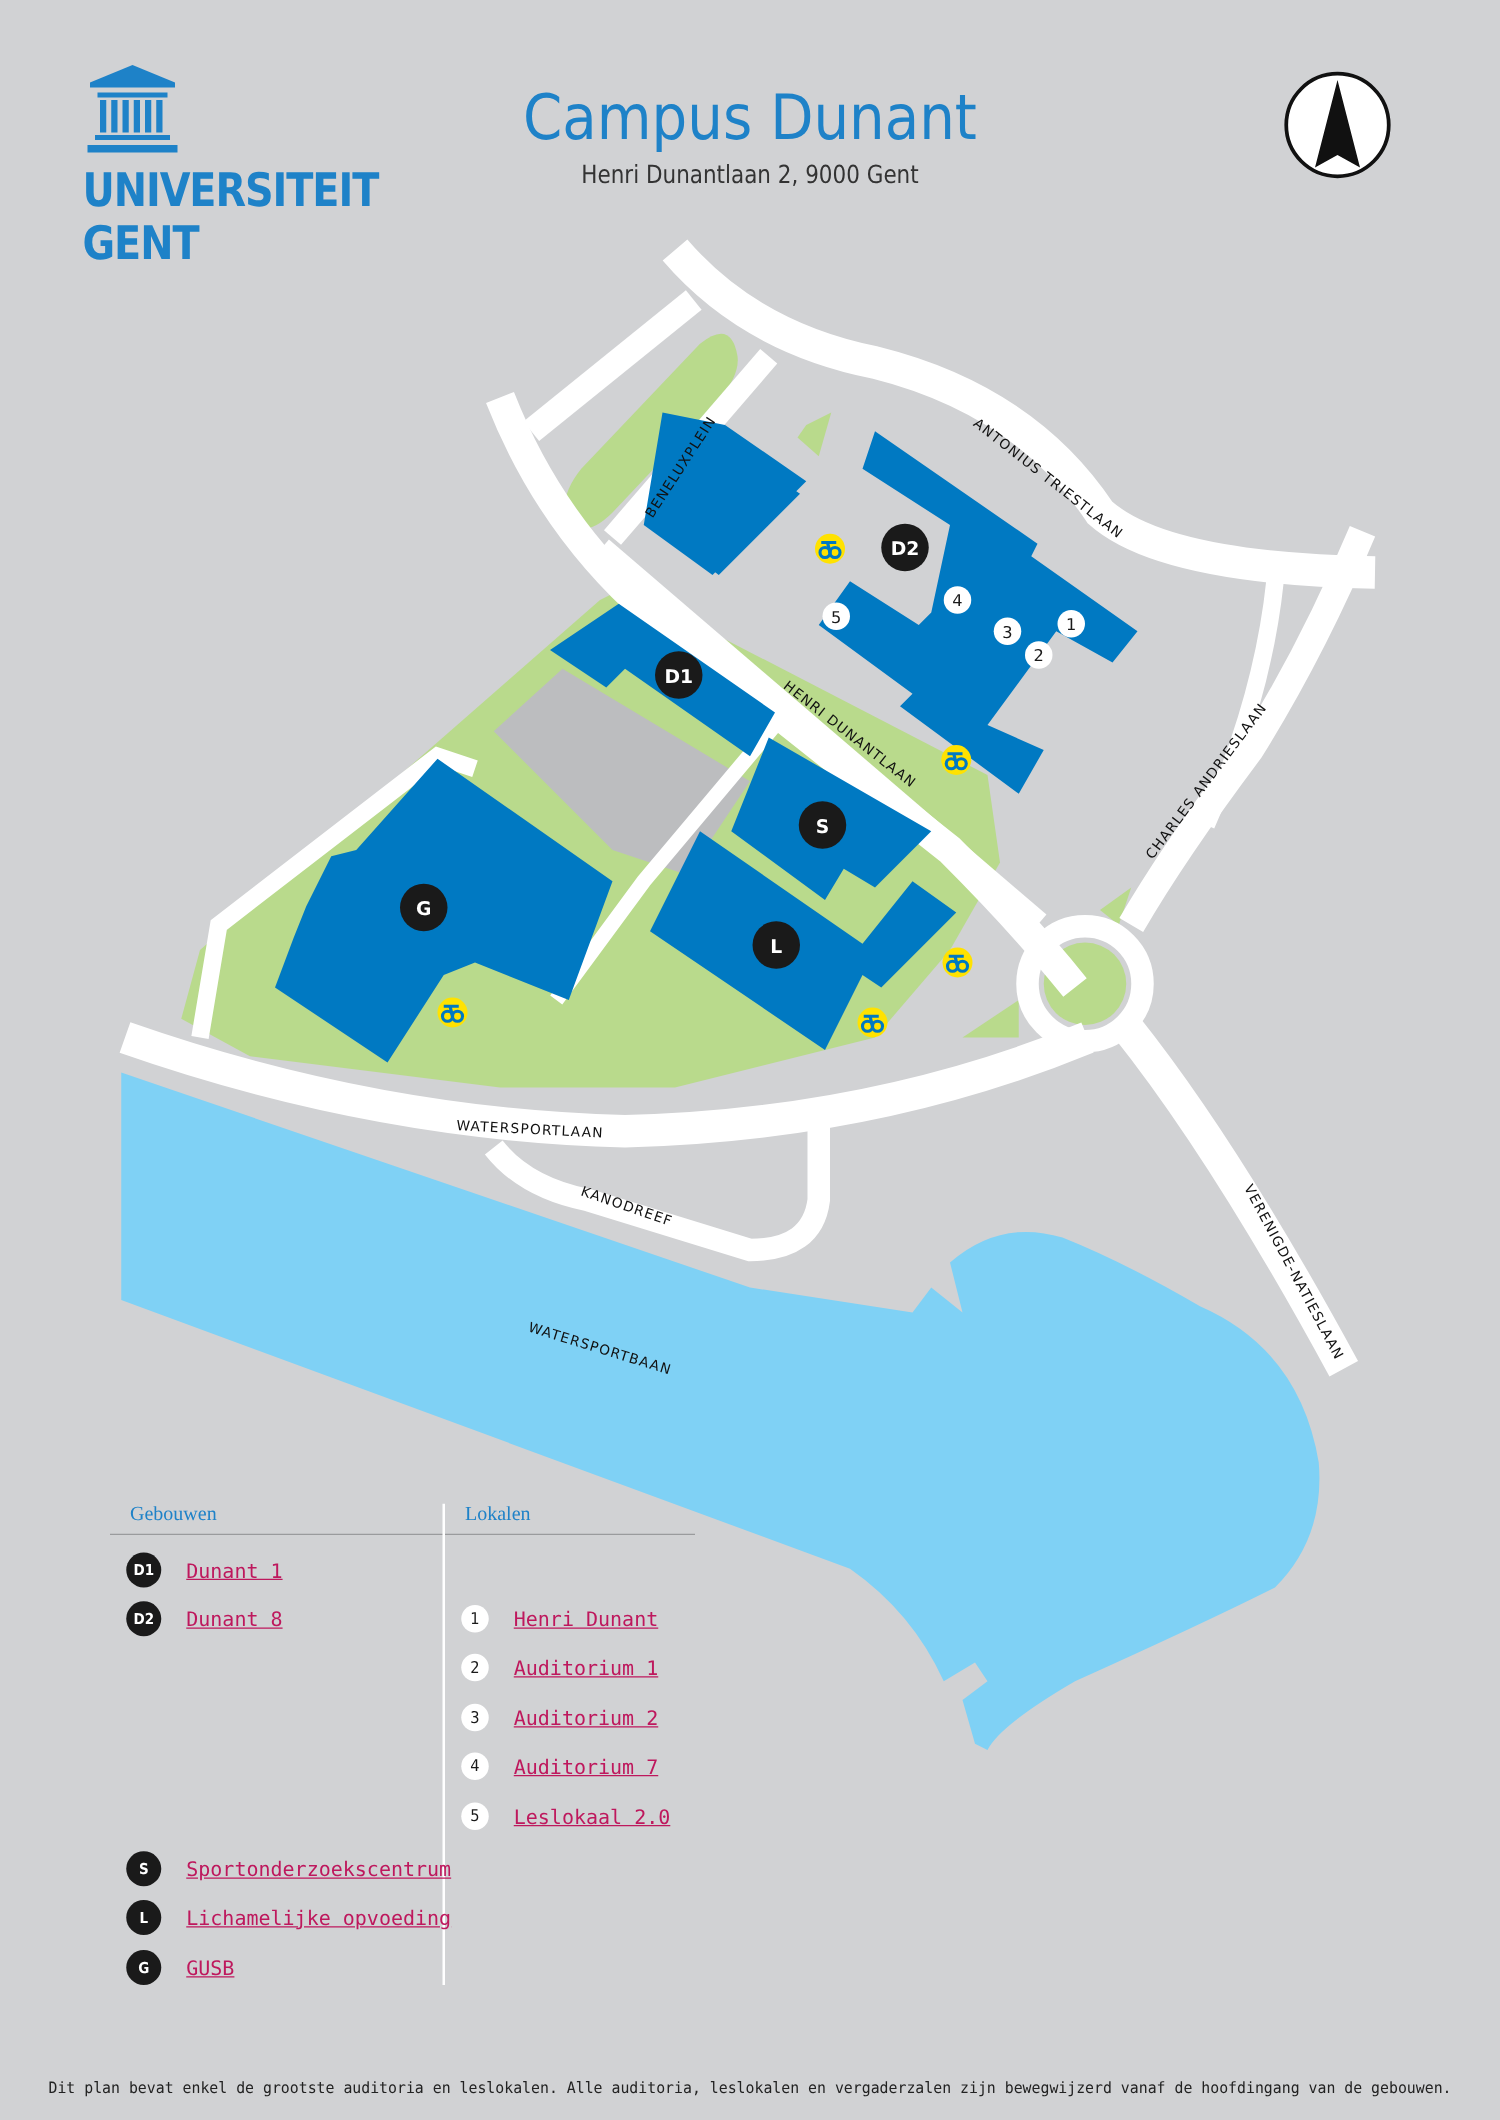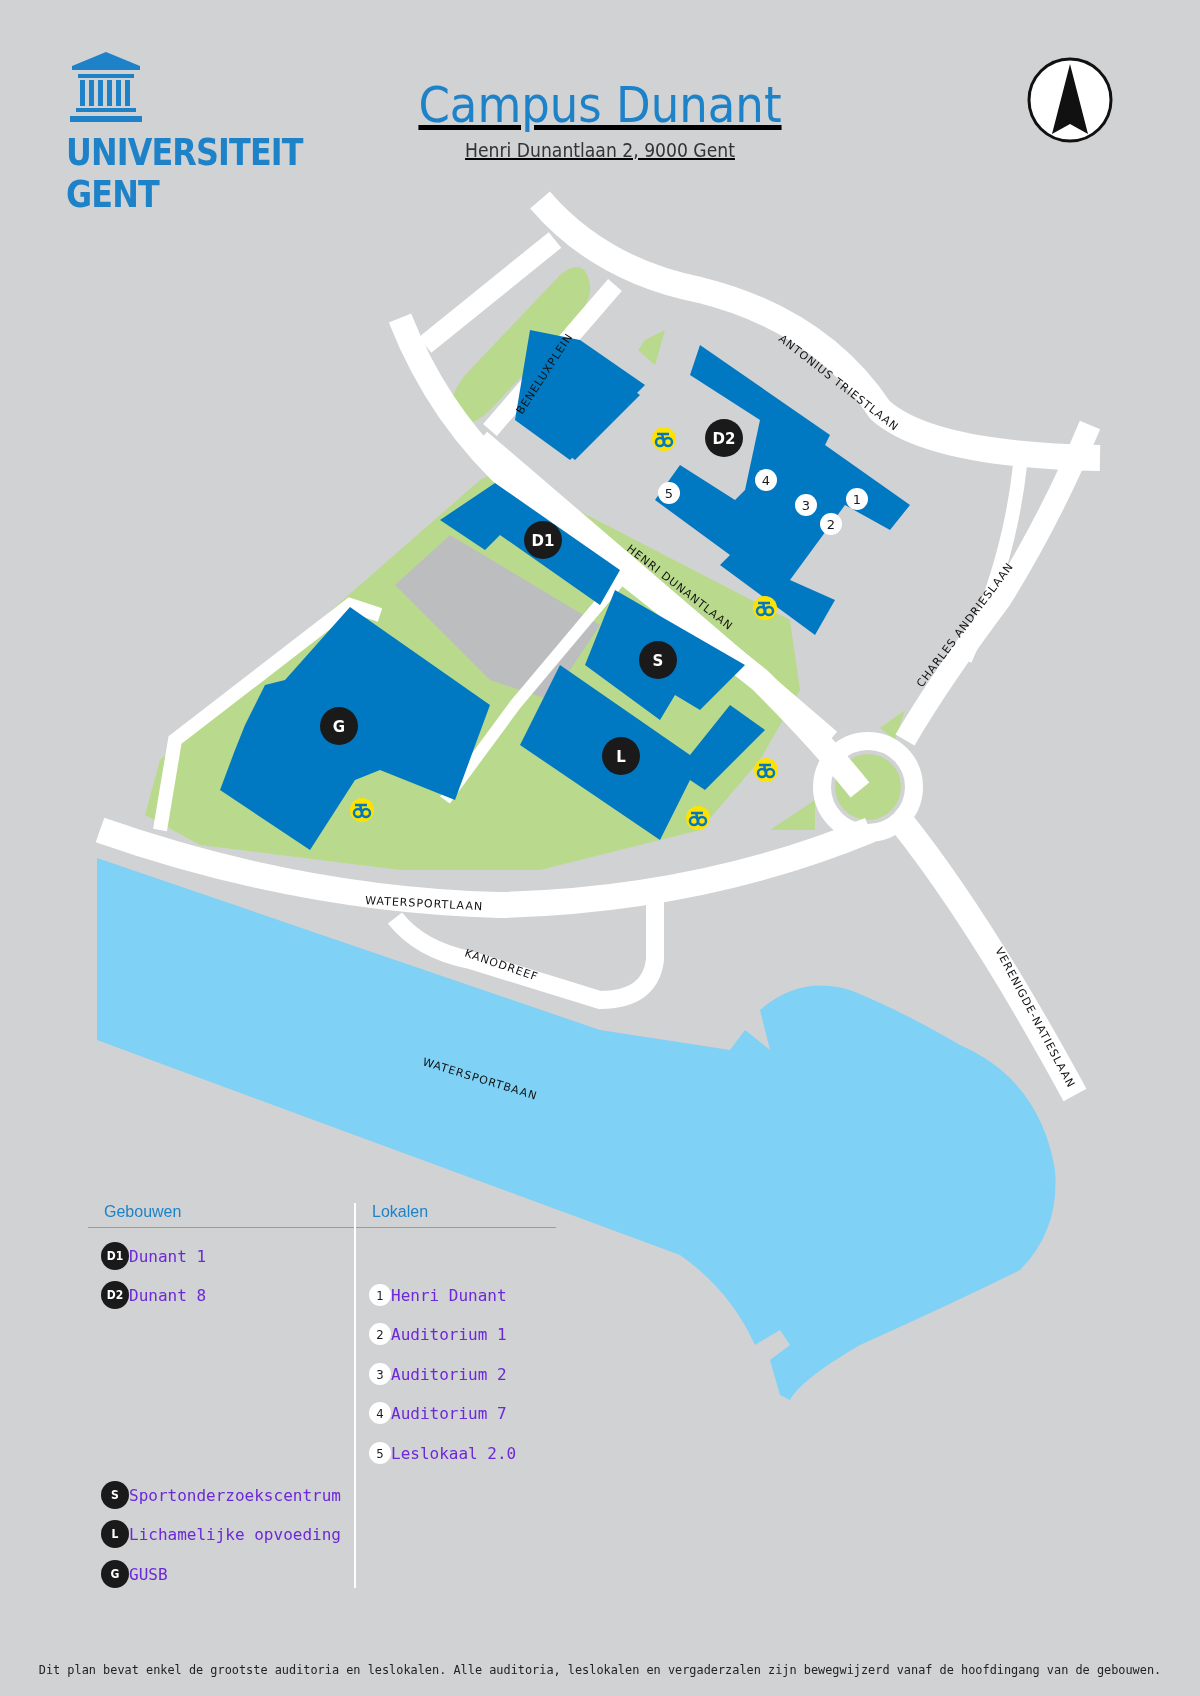--- a/index.html
+++ b/index.html
@@ -1,32 +1,32 @@
 <!DOCTYPE html>
 <html><head>
 <meta charset="utf-8">
 <style>
   html, body { margin:0; padding:0; }
   body { width:1200px; height:1696px; background:#d1d2d4; position:relative; overflow:hidden;
          font-family:"DejaVu Sans Condensed","DejaVu Sans", sans-serif; }
   .abs { position:absolute; }
   #logo-text { left:66px; top:132px; color:#1e82c8; font-family:"DejaVu Sans", sans-serif; font-weight:bold;
                font-size:37px; line-height:42px; letter-spacing:-1px; transform:scaleX(0.86); transform-origin:left top; }
-  #title-wrap { position:absolute; left:380px; width:440px; top:76px; text-align:center;text-decoration:underline; }
+  #title-wrap { position:absolute; left:380px; width:440px; top:65px; text-align:center; }
   #title-text { color:#1e82c8; font-family:"DejaVu Sans", sans-serif; font-size:50px; display:block; transform:scaleX(0.9); }
   #subtitle-text { color:#333; font-family:"DejaVu Sans", sans-serif; font-size:20px; display:block; margin-top:4px; transform:scaleX(0.86); }
   svg text { font-family:"DejaVu Sans", sans-serif; }
-  .legend-h { color:#1e82c8; font-size:16px; position:absolute; font-family:Liberation Sans, sans-serif; }
+  .legend-h { color:#1e82c8; font-size:16px; position:absolute; font-family:Liberation Serif, serif; }
   .legend-line { position:absolute; height:1px; background:#9a9b9d; }
   .legend-vline { position:absolute; width:2px; background:#ffffff; }
   .leg-row { position:absolute; height:28px; display:flex; align-items:center; }
   .badge { width:28px; height:28px; border-radius:50%; background:#1a1a1a; color:#fff; font-size:12px; font-weight:bold;
            display:flex; align-items:center; justify-content:center; font-family:"DejaVu Sans Condensed","DejaVu Sans", sans-serif; }
   .badge.white { background:#fff; color:#1a1a1a; width:22px; height:22px; font-weight:normal; font-size:13px; }
-  .leg-label { font-size:16px; color:#6d28d9; font-family:"DejaVu Sans Mono", monospace; letter-spacing:0px; }
+  .leg-label { margin-left:20px; font-size:16px; color:#be185d; font-family:"DejaVu Sans Mono", monospace; letter-spacing:0px;text-decoration:underline; }
   #footer { position:absolute; left:0; width:1200px; top:1662px; text-align:center; font-size:12.5px; color:#222;
             font-family:"DejaVu Sans Mono", monospace; transform:scaleX(0.95); }
 </style>
 </head>
 <body>
 
 <div>
   <svg class="abs" style="left:68px;top:50px" width="76" height="74" viewBox="0 0 76 74">
     <polygon points="38,2 72,16 72,20 4,20 4,16" fill="#1e82c8"></polygon>
     <rect x="10" y="24" width="56" height="4" fill="#1e82c8"></rect>

